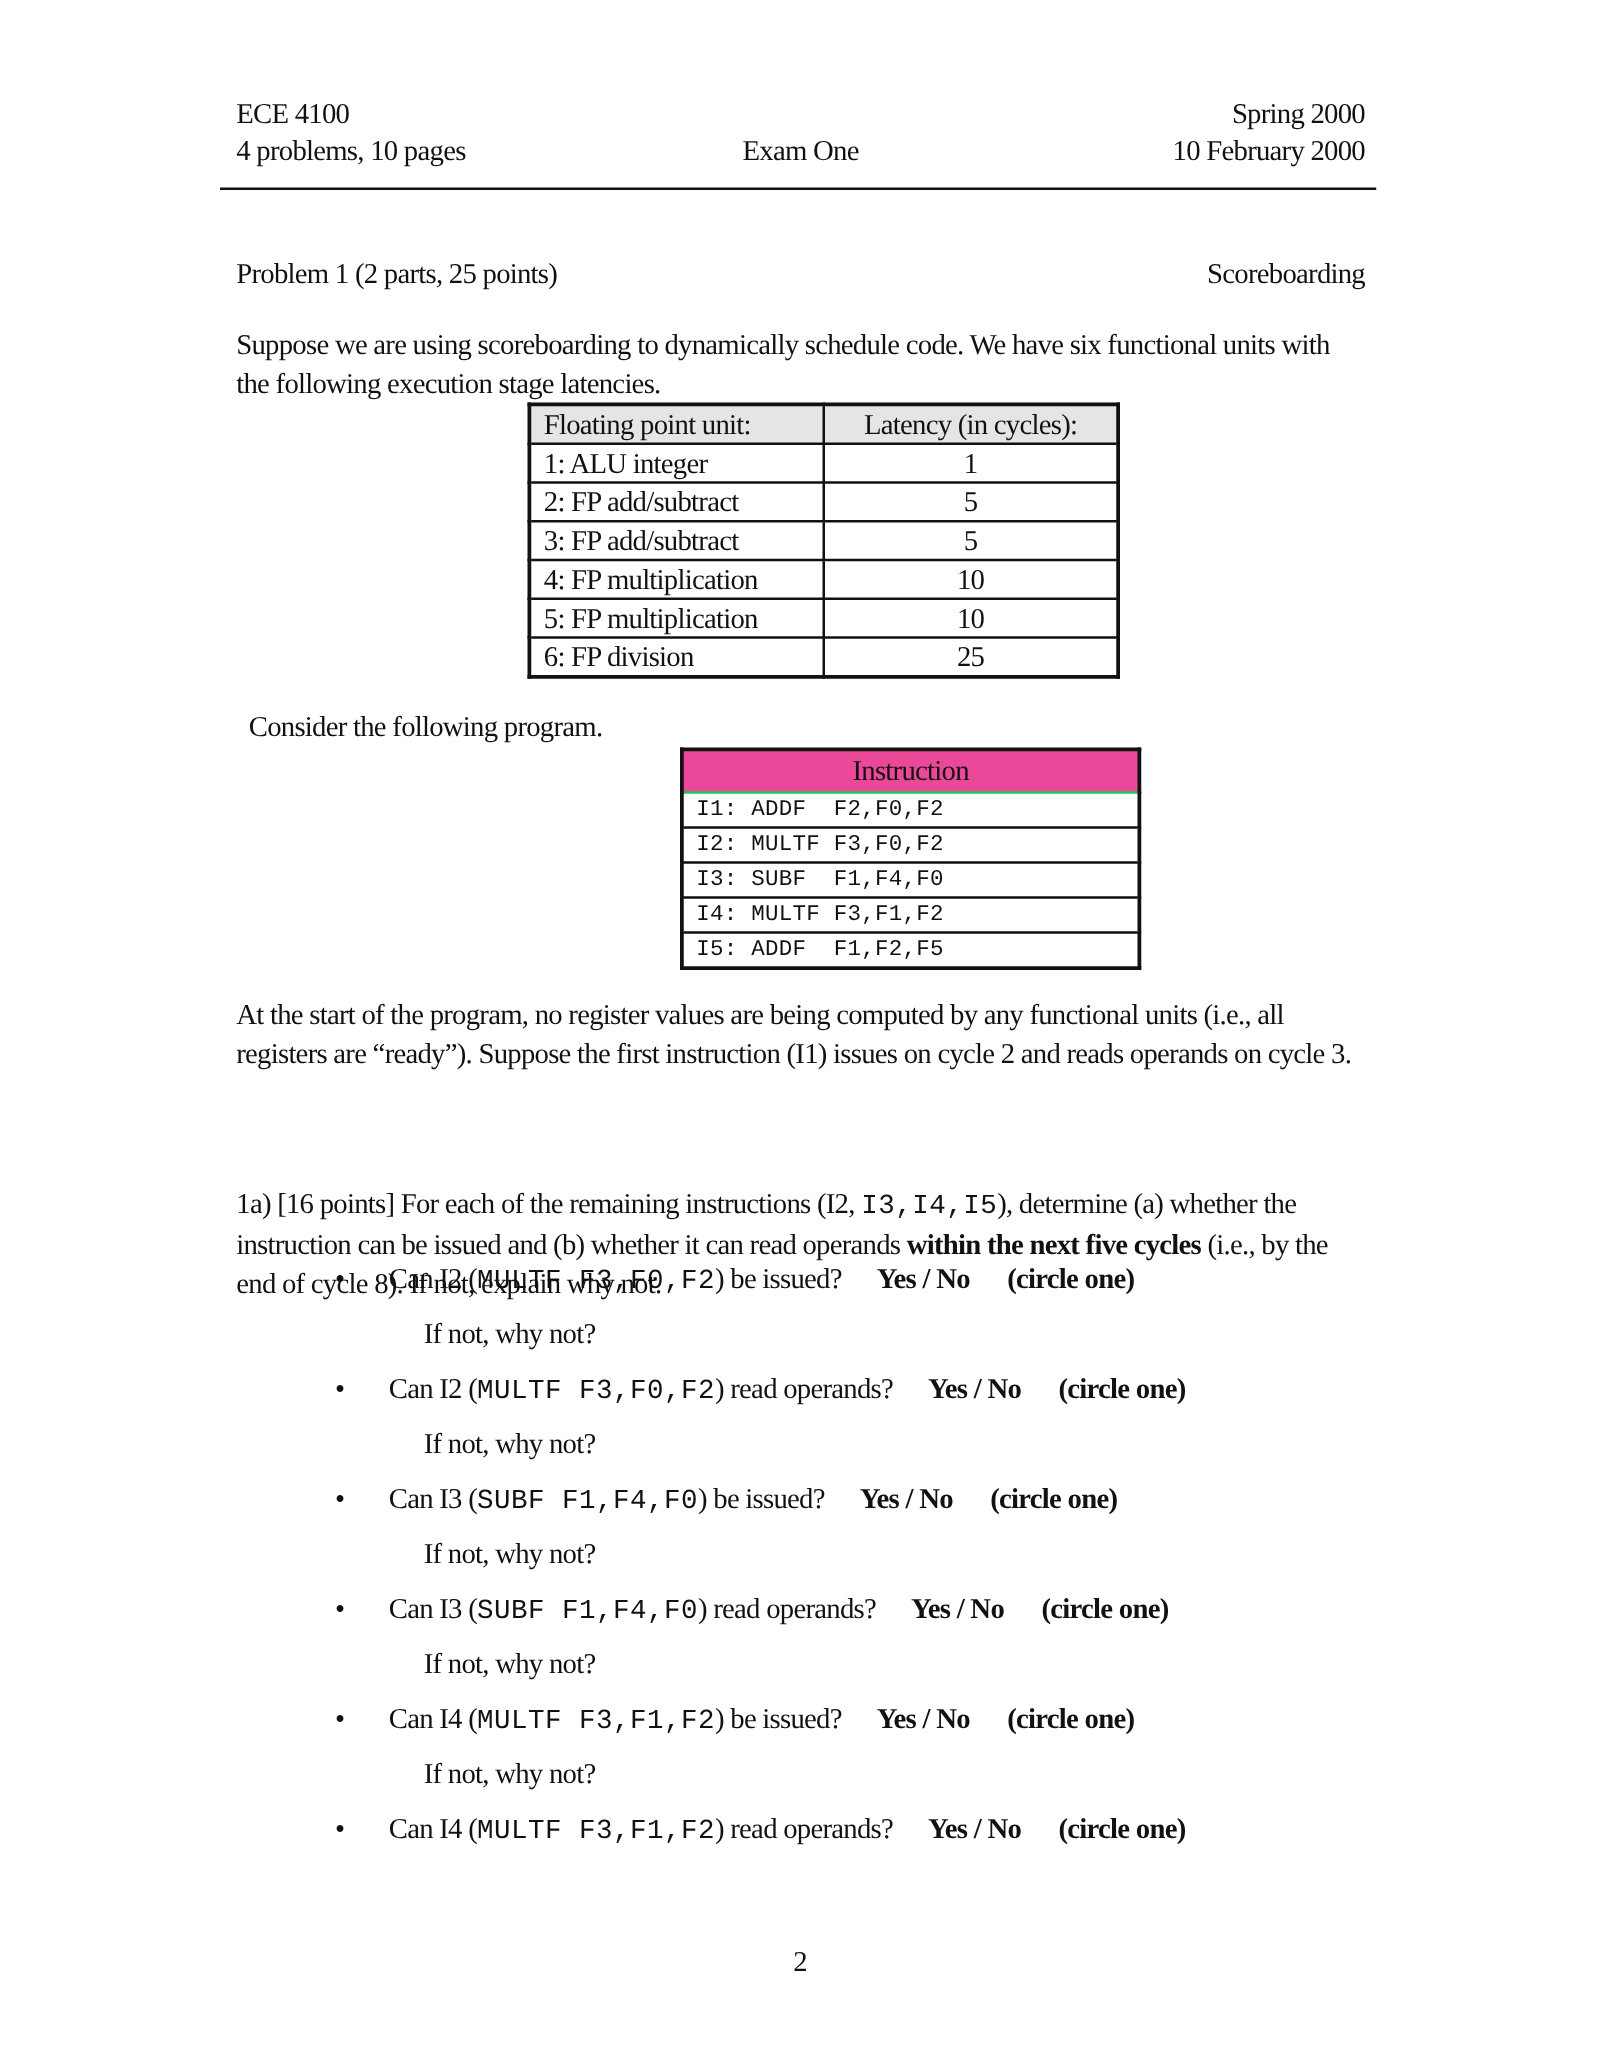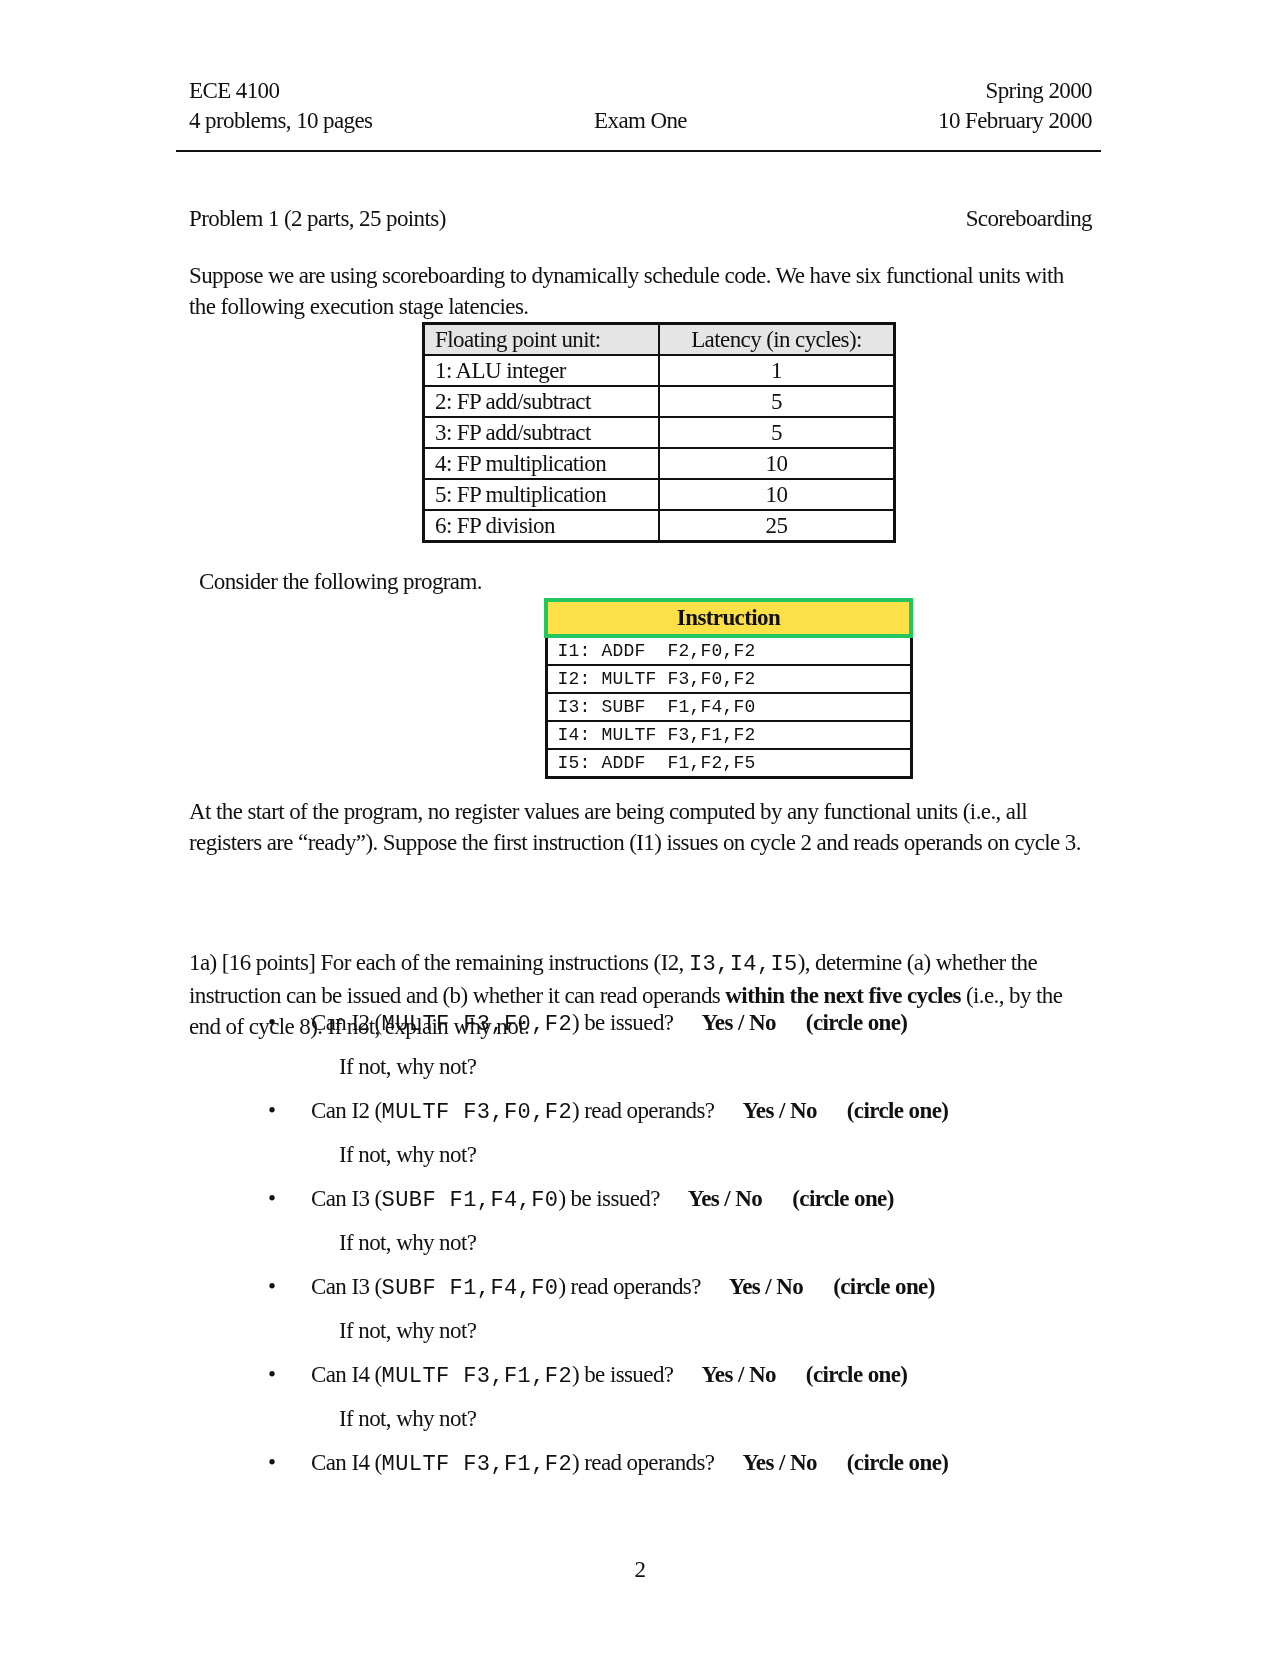--- a/index.html
+++ b/index.html
@@ -24,21 +24,21 @@
 
   
   table { border-collapse: collapse; position: absolute; }
   .lat-table { left: 422px; top: 322px; width: 474px; border: 3px solid #111; }
   .lat-table td, .lat-table th { border: 2px solid #111; height: 29px; padding: 0 10px; font-weight: normal; }
   .lat-table th { background: #e5e5e5; }
   .lat-table th.c1, .lat-table td.c1 { text-align: left; width: 213px; }
   .lat-table th.c2, .lat-table td.c2 { text-align: center; }
 
   .ins-table { left: 544px; top: 598px; width: 369px; border: 3px solid #111; }
-  .ins-table th { background: #fde047; border: 4px solid #22c55e; height: 30px; font-weight: bold; text-align: center; }
+  .ins-table th { background: #ec4899; border: 2px solid #22c55e; height: 30px; font-weight: normal; text-align: center; }
   .ins-table td { border: 2px solid #111; height: 26px; padding: 0 0 0 10px; font-size: 18px; letter-spacing: 0.2px; white-space: pre; }
 
   
   .bullet { position: absolute; left: 268px; white-space: nowrap; }
   .bullet .dot { position: absolute; left: 0; top: 0; }
   .bullet .q { position: absolute; left: 43px; top: 0; }
   .q .code { font-family: "Liberation Mono", "DejaVu Sans Mono", monospace; font-size: 22px; letter-spacing: 0.4px; }
   .q b { font-weight: bold; }
   .yn { margin-left: 28px; }
   .circ { margin-left: 30px; }

